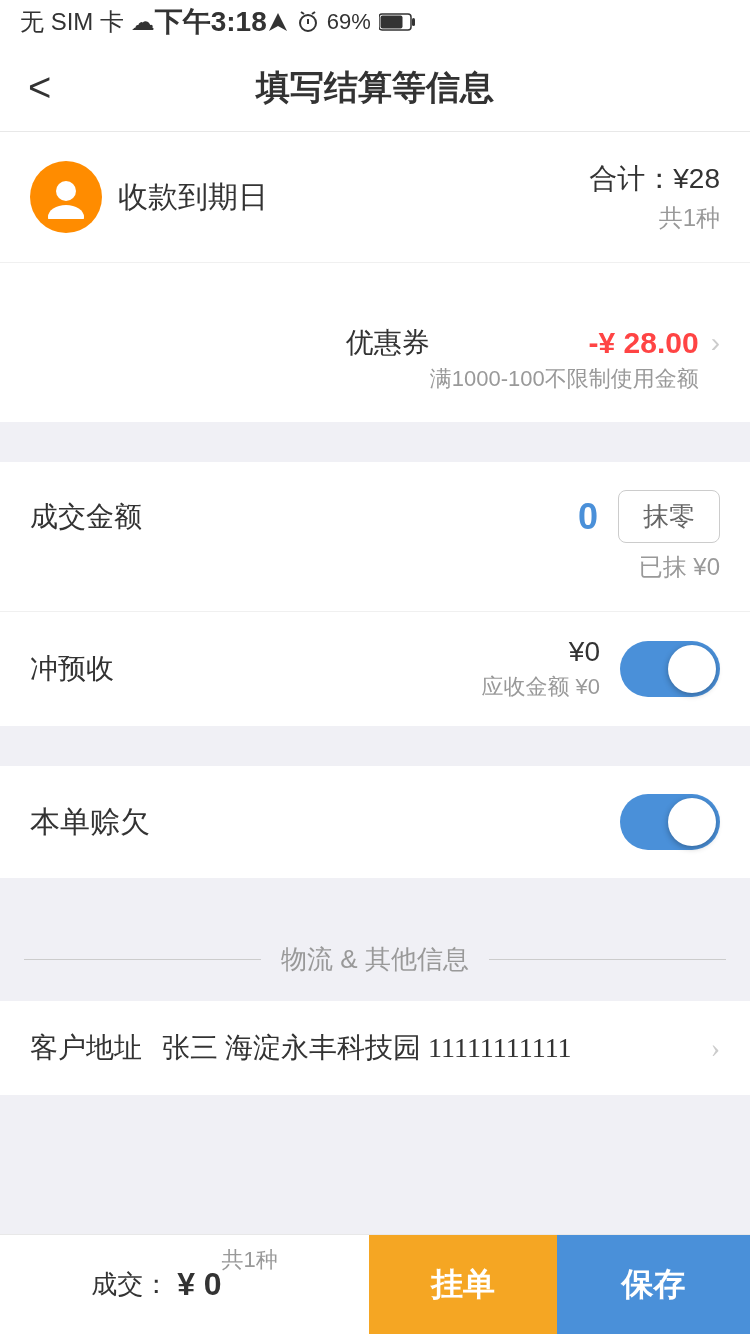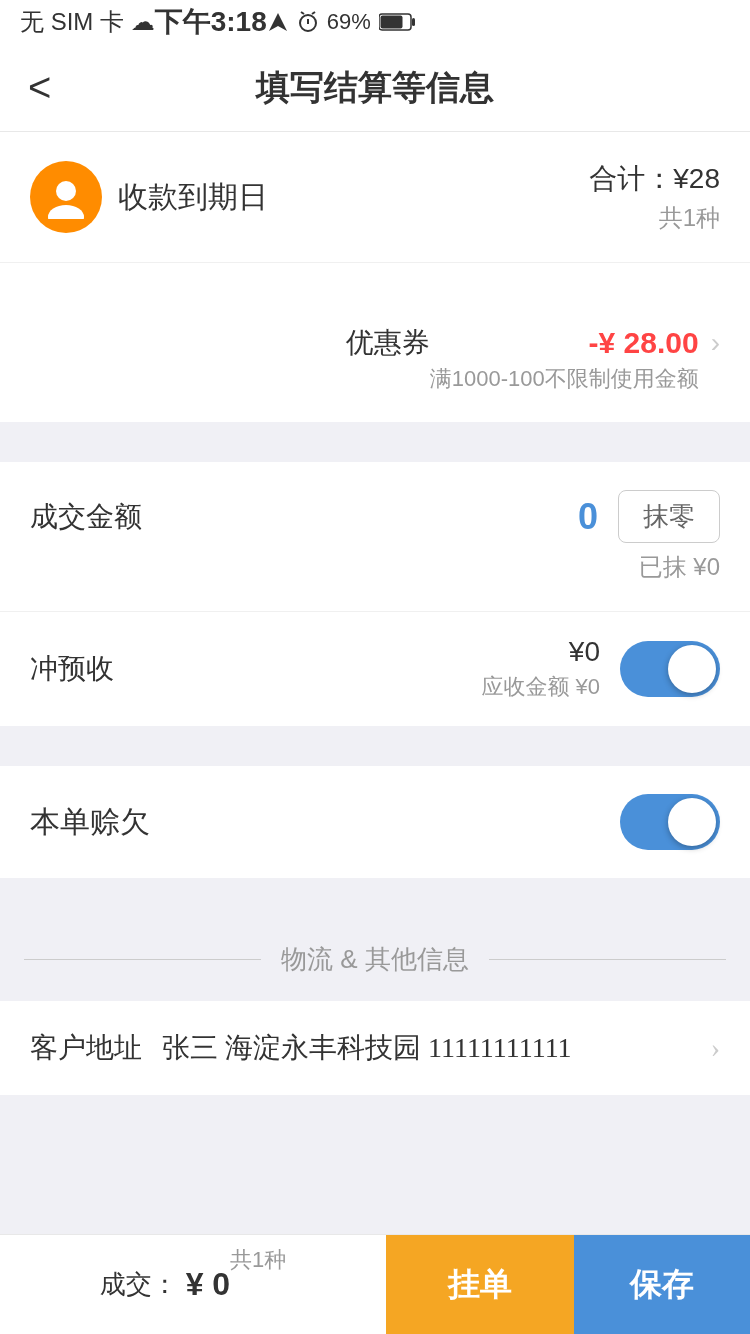--- a/index.html
+++ b/index.html
@@ -342,21 +342,21 @@
       background: #f5a623;
       display: flex;
       align-items: center;
       justify-content: center;
       font-size: 32px;
       color: #fff;
       font-weight: 600;
       cursor: pointer;
     }
     .btn-save {
-      width: 176px;
+      width: 193px;
       background: #4a90d9;
       display: flex;
       align-items: center;
       justify-content: center;
       font-size: 32px;
       color: #fff;
       font-weight: 600;
       cursor: pointer;
     }
 

